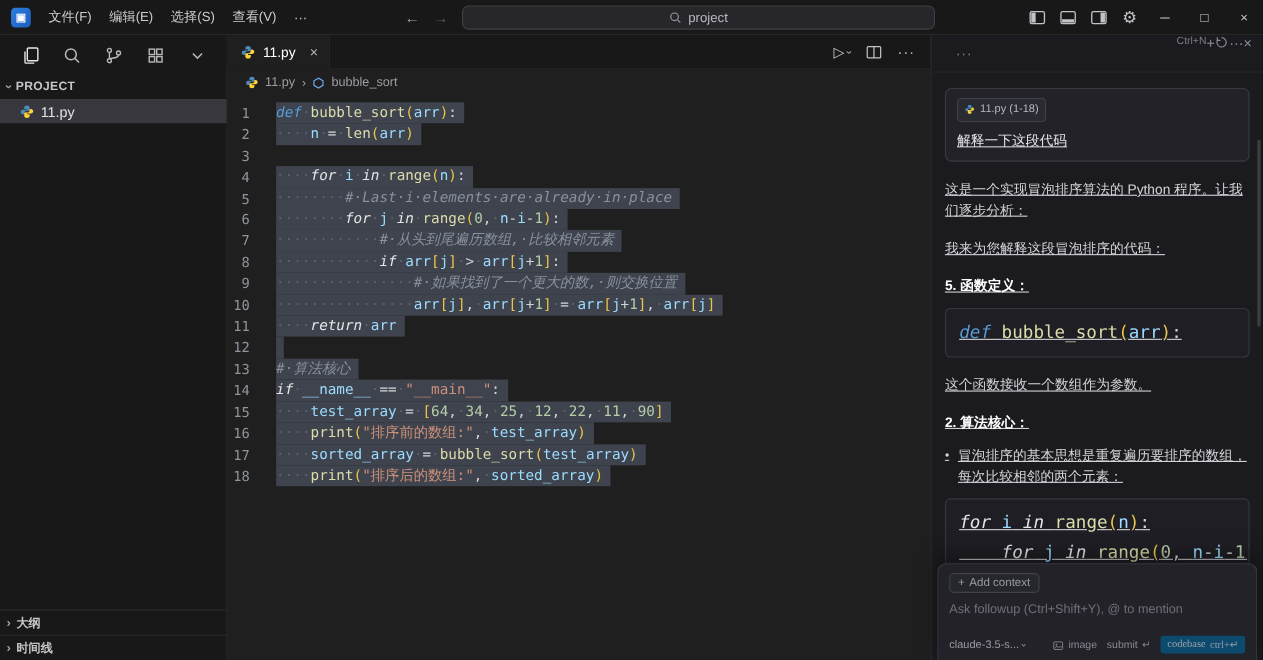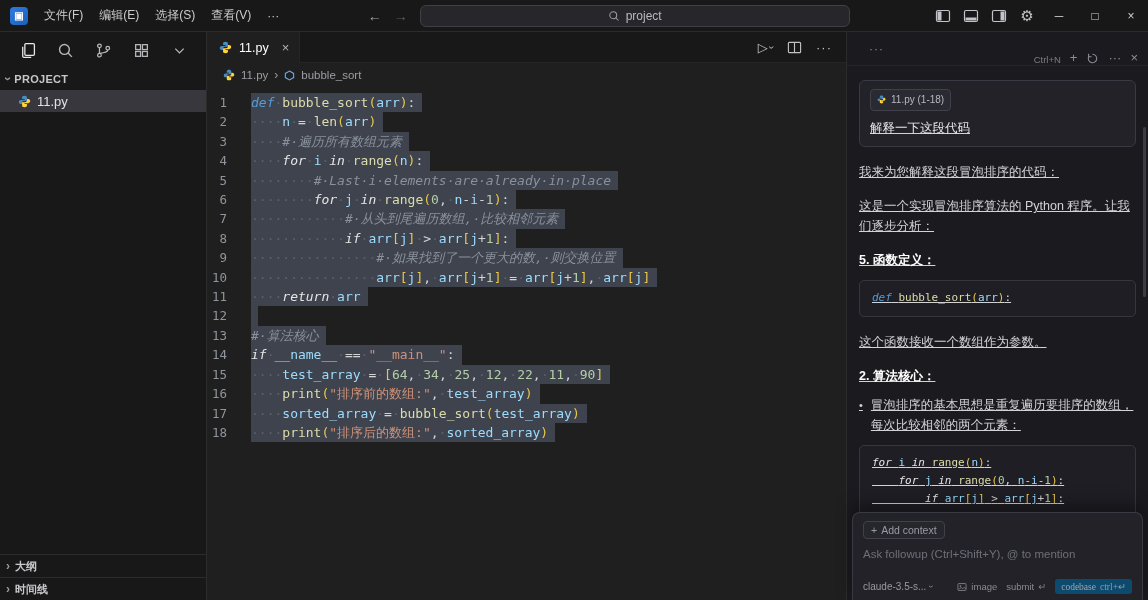--- a/index.html
+++ b/index.html
@@ -76,32 +76,32 @@
   
   .chat-pane{ width:302px; flex:none; background:#1b1b1f; border-left:1px solid #2b2b2b;
               position:relative; display:flex; flex-direction:column;}
   .chat-header{ height:34px; flex:none; display:flex; align-items:stretch; padding:0 10px;
                 border-bottom:1px solid #25252a;}
   .chat-tabs{ display:flex; gap:16px; align-items:stretch;}
   .chat-tab{ display:flex; align-items:center; font-size:11px; font-weight:bold; letter-spacing:.4px;
              color:#8a8a93; border-bottom:2px solid transparent;}
   .chat-tab.active{ color:#f0f0f2; border-bottom-color:#d0d0d6;}
   .chat-tab-more{ display:flex; align-items:center; margin-left:12px; color:#8a8a93; font-size:12px; letter-spacing:1px;}
-  .chat-header-right{ margin-left:auto; display:flex; align-items:flex-end; gap:9px; color:#8f8f98;}
+  .chat-header-right{ margin-left:auto; display:flex; align-items:flex-start; color:#8f8f98;}
   .hdr-shortcut{ font-size:9.5px; color:#7c7c85;}
   .hdr-ic{ font-size:13px; display:flex; align-items:center;}
   .chat-body{ flex:1; overflow:hidden; padding:14px 12px 0; font-size:12.5px; line-height:1.55; color:#d2d2d7;text-decoration:underline;}
   .context-card{ border:1px solid #3a3a44; background:#222228; border-radius:6px; padding:8px 10px; margin-bottom:16px;}
   .context-chip{ display:inline-flex; align-items:center; gap:5px; border:1px solid #41414c; background:#2a2a33;
                  border-radius:4px; padding:2px 6px; font-size:10px; color:#b8b8c2; margin-bottom:8px;}
   .user-msg{ color:#e6e6ea; font-size:12.5px;}
   .msg{ margin-bottom:15px;}
   .msg-h{ color:#ffffff; font-weight:bold; margin-bottom:10px;}
   .code-block{ background:#1e1e24; border:1px solid #36363f; border-radius:5px; padding:8px 12px;
-               font-family:"DejaVu Sans Mono","Liberation Mono",monospace; font-size:11px; line-height:1.65;
+               font-family:"DejaVu Sans Mono","Liberation Mono",monospace; font-size:16px; line-height:1.65;
                color:#d4d4d4; margin:2px 0 16px; white-space:pre; overflow:hidden;}
   .cb-line{ white-space:pre;}
   .bullet-row{ display:flex; gap:8px; margin-bottom:10px;}
   .bullet{ color:#d2d2d7; font-size:11px; line-height:1.8;}
   .chat-scrollbar{ position:absolute; right:2px; top:95px; width:3px; height:170px; background:#3c3c44; border-radius:2px;}
 
   .chat-input-card{ position:absolute; left:5px; right:5px; bottom:0; height:88px; z-index:5;
                     background:#222228; border:1px solid #3a3a44; border-bottom:none; border-radius:8px 8px 0 0;
                     padding:8px 10px 6px; display:flex; flex-direction:column; box-shadow:0 -8px 16px rgba(0,0,0,.35);}
   .add-context-chip{ align-self:flex-start; display:flex; align-items:center; gap:4px;
@@ -270,21 +270,21 @@
             <svg width="11" height="11" viewBox="0 0 16 16">
               <path d="M8 1.5 14 5v6L8 14.5 2 11V5z" fill="none" stroke="#6ca7e8" stroke-width="1.6"></path>
             </svg>
           </span>
         <span>bubble_sort</span>
       </div>
       <div class="code-area">
         <div id="code-lines">
             <div class="code-line"><span class="ln">1</span><span class="lc sel"><span class="tk-k1">def</span><span class="tk-ws">·</span><span class="tk-fn">bubble_sort</span><span class="tk-br">(</span><span class="tk-v">arr</span><span class="tk-br">)</span><span class="tk-op">:</span></span></div>
             <div class="code-line"><span class="ln">2</span><span class="lc sel"><span class="tk-ws">····</span><span class="tk-v">n</span><span class="tk-ws">·</span><span class="tk-op">=</span><span class="tk-ws">·</span><span class="tk-fn">len</span><span class="tk-br">(</span><span class="tk-v">arr</span><span class="tk-br">)</span></span></div>
-            <div class="code-line"><span class="ln">3</span><span class="lc sel"><span class="tk-ws">····</span><span class="tk-cm">#·遍历所有数组元素</span></span></div>
+            <div class="code-line"><span class="ln">3</span></div>
             <div class="code-line"><span class="ln">4</span><span class="lc sel"><span class="tk-ws">····</span><span class="tk-k2">for</span><span class="tk-ws">·</span><span class="tk-v">i</span><span class="tk-ws">·</span><span class="tk-k2">in</span><span class="tk-ws">·</span><span class="tk-fn">range</span><span class="tk-br">(</span><span class="tk-v">n</span><span class="tk-br">)</span><span class="tk-op">:</span></span></div>
             <div class="code-line"><span class="ln">5</span><span class="lc sel"><span class="tk-ws">········</span><span class="tk-cm">#·Last·i·elements·are·already·in·place</span></span></div>
             <div class="code-line"><span class="ln">6</span><span class="lc sel"><span class="tk-ws">········</span><span class="tk-k2">for</span><span class="tk-ws">·</span><span class="tk-v">j</span><span class="tk-ws">·</span><span class="tk-k2">in</span><span class="tk-ws">·</span><span class="tk-fn">range</span><span class="tk-br">(</span><span class="tk-nu">0</span><span class="tk-op">,</span><span class="tk-ws">·</span><span class="tk-v">n</span><span class="tk-op">-</span><span class="tk-v">i</span><span class="tk-op">-</span><span class="tk-nu">1</span><span class="tk-br">)</span><span class="tk-op">:</span></span></div>
             <div class="code-line"><span class="ln">7</span><span class="lc sel"><span class="tk-ws">············</span><span class="tk-cm">#·从头到尾遍历数组,·比较相邻元素</span></span></div>
             <div class="code-line"><span class="ln">8</span><span class="lc sel"><span class="tk-ws">············</span><span class="tk-k2">if</span><span class="tk-ws">·</span><span class="tk-v">arr</span><span class="tk-br">[</span><span class="tk-v">j</span><span class="tk-br">]</span><span class="tk-ws">·</span><span class="tk-op">&gt;</span><span class="tk-ws">·</span><span class="tk-v">arr</span><span class="tk-br">[</span><span class="tk-v">j</span><span class="tk-op">+</span><span class="tk-nu">1</span><span class="tk-br">]</span><span class="tk-op">:</span></span></div>
             <div class="code-line"><span class="ln">9</span><span class="lc sel"><span class="tk-ws">················</span><span class="tk-cm">#·如果找到了一个更大的数,·则交换位置</span></span></div>
             <div class="code-line"><span class="ln">10</span><span class="lc sel"><span class="tk-ws">················</span><span class="tk-v">arr</span><span class="tk-br">[</span><span class="tk-v">j</span><span class="tk-br">]</span><span class="tk-op">,</span><span class="tk-ws">·</span><span class="tk-v">arr</span><span class="tk-br">[</span><span class="tk-v">j</span><span class="tk-op">+</span><span class="tk-nu">1</span><span class="tk-br">]</span><span class="tk-ws">·</span><span class="tk-op">=</span><span class="tk-ws">·</span><span class="tk-v">arr</span><span class="tk-br">[</span><span class="tk-v">j</span><span class="tk-op">+</span><span class="tk-nu">1</span><span class="tk-br">]</span><span class="tk-op">,</span><span class="tk-ws">·</span><span class="tk-v">arr</span><span class="tk-br">[</span><span class="tk-v">j</span><span class="tk-br">]</span></span></div>
             <div class="code-line"><span class="ln">11</span><span class="lc sel"><span class="tk-ws">····</span><span class="tk-k2">return</span><span class="tk-ws">·</span><span class="tk-v">arr</span></span></div>
             <div class="code-line"><span class="ln">12</span><span class="lc sel"></span></div>
             <div class="code-line"><span class="ln">13</span><span class="lc sel"><span class="tk-cm">#·算法核心</span></span></div>
@@ -321,22 +321,22 @@
                 <svg width="9" height="9" viewBox="0 0 16 16">
                   <path d="M8 1C6 1 5 1.9 5 3.1V5h3v1H3.5C2 6 1 7.1 1 8.5S2 11 3.5 11H5V9.4C5 8 6.1 7 7.5 7H11V3.1C11 1.9 10 1 8 1z" fill="#4B8BBE"></path>
                   <path d="M8 15c2 0 3-.9 3-2.1V11H8v-1h4.5c1.5 0 2.5-1.1 2.5-2.5S13.9 5 12.5 5H11v1.6C11 8 9.9 9 8.5 9H5v3.9C5 14.1 6 15 8 15z" fill="#FFD43B"></path>
                 </svg>
               </span>
             <span>11.py (1-18)</span>
           </div>
           <div class="user-msg">解释一下这段代码</div>
         </div>
 
+        <p class="msg">这是一个实现冒泡排序算法的 Python 程序。让我们逐步分析：</p>
         <p class="msg">我来为您解释这段冒泡排序的代码：</p>
-        <p class="msg">这是一个实现冒泡排序算法的 Python 程序。让我们逐步分析：</p>
         <p class="msg msg-h">5. 函数定义：</p>
         <div class="code-block"><div class="cb-line"><span class="tk-k1">def</span><span class="tk-tx"> </span><span class="tk-fn">bubble_sort</span><span class="tk-br">(</span><span class="tk-v">arr</span><span class="tk-br">)</span><span class="tk-op">:</span></div></div>
         <p class="msg">这个函数接收一个数组作为参数。</p>
         <p class="msg msg-h">2. 算法核心：</p>
         <div class="bullet-row">
           <span class="bullet">•</span>
           <span>冒泡排序的基本思想是重复遍历要排序的数组，每次比较相邻的两个元素：</span>
         </div>
         <div class="code-block"><div class="cb-line"><span class="tk-k2">for</span><span class="tk-tx"> </span><span class="tk-v">i</span><span class="tk-tx"> </span><span class="tk-k2">in</span><span class="tk-tx"> </span><span class="tk-fn">range</span><span class="tk-br">(</span><span class="tk-v">n</span><span class="tk-br">)</span><span class="tk-op">:</span></div><div class="cb-line"><span class="tk-tx">    </span><span class="tk-k2">for</span><span class="tk-tx"> </span><span class="tk-v">j</span><span class="tk-tx"> </span><span class="tk-k2">in</span><span class="tk-tx"> </span><span class="tk-fn">range</span><span class="tk-br">(</span><span class="tk-nu">0</span><span class="tk-op">,</span><span class="tk-tx"> </span><span class="tk-v">n</span><span class="tk-op">-</span><span class="tk-v">i</span><span class="tk-op">-</span><span class="tk-nu">1</span><span class="tk-br">)</span><span class="tk-op">:</span></div><div class="cb-line"><span class="tk-tx">        </span><span class="tk-k2">if</span><span class="tk-tx"> </span><span class="tk-v">arr</span><span class="tk-br">[</span><span class="tk-v">j</span><span class="tk-br">]</span><span class="tk-tx"> </span><span class="tk-op">&gt;</span><span class="tk-tx"> </span><span class="tk-v">arr</span><span class="tk-br">[</span><span class="tk-v">j</span><span class="tk-op">+</span><span class="tk-nu">1</span><span class="tk-br">]</span><span class="tk-op">:</span></div></div>
       </div>

